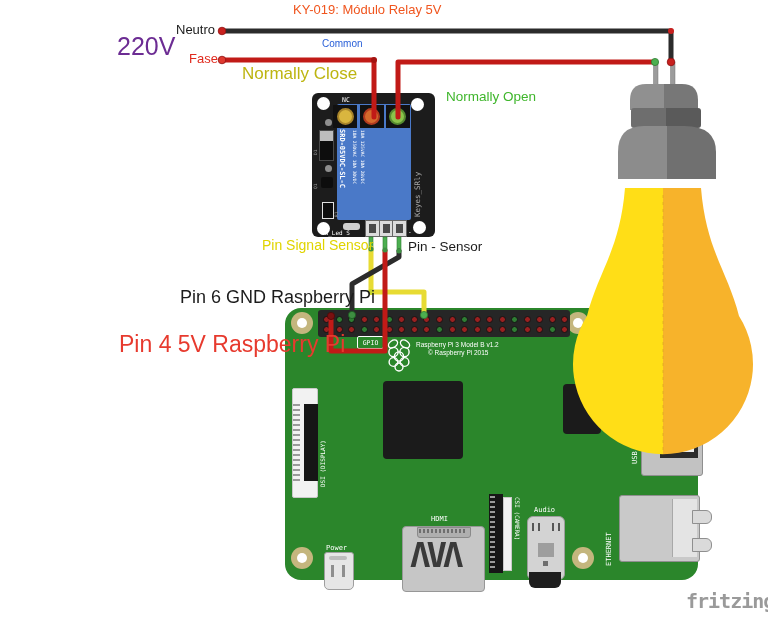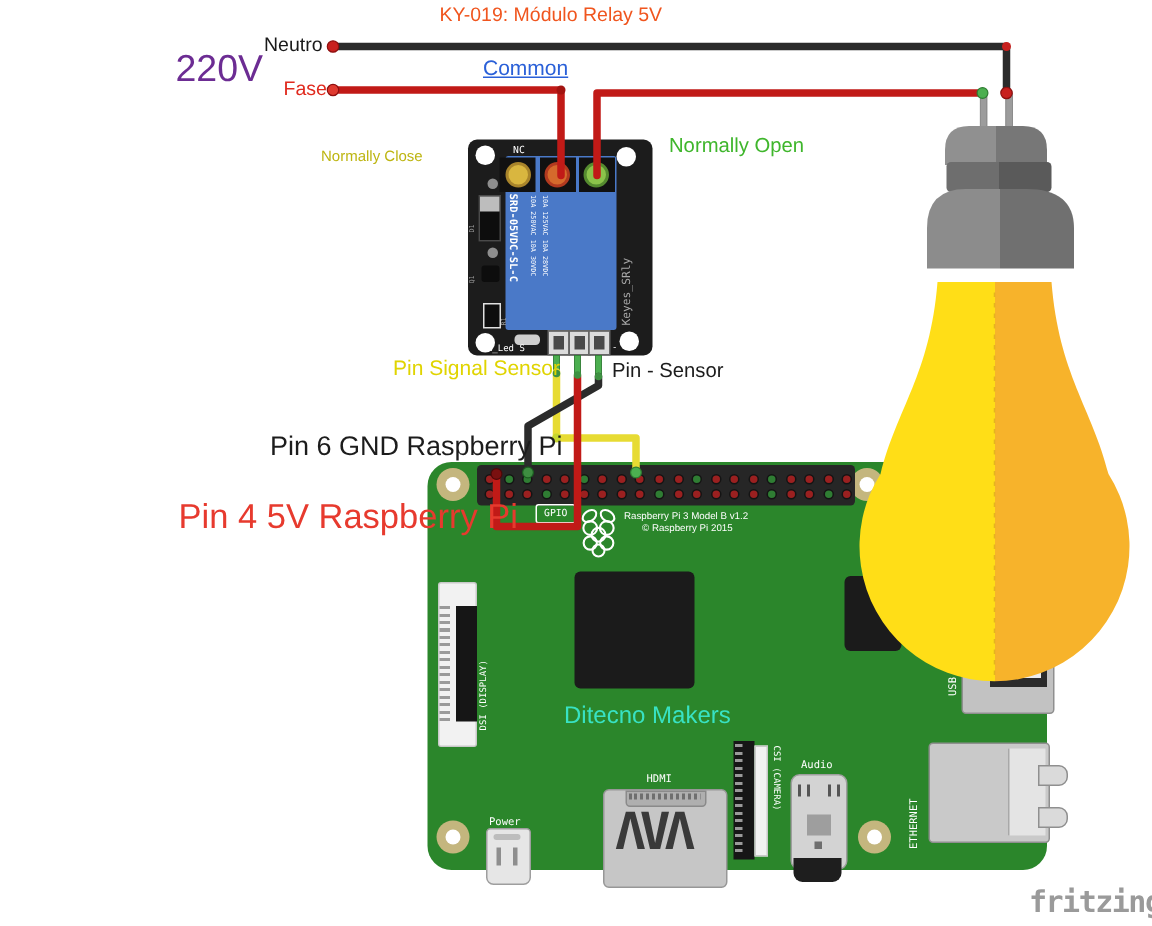--- a/index.html
+++ b/index.html
@@ -281,22 +281,21 @@
       <circle cx="371" cy="249" r="2.5" fill="#3E9142"></circle>
       <circle cx="385" cy="250" r="2.5" fill="#3E9142"></circle>
       <circle cx="399" cy="251" r="2.5" fill="#3E9142"></circle>
     </g>
   </svg>
 
   <div class="lbl c-title" style="left:293px;top:3px;font-size:13px;">KY-019: Módulo Relay 5V</div>
   <div class="lbl c-neutral" style="left:176px;top:23px;font-size:13px;">Neutro</div>
   <div class="lbl c-volt" style="left:117px;top:33px;font-size:25px;">220V</div>
   <div class="lbl c-live" style="left:189px;top:52px;font-size:13px;">Fase</div>
-  <div class="lbl c-common" style="left:322px;top:38px;font-size:14px;text-decoration:underline;">Common</div>
-  <div class="lbl c-nc" style="left:214px;top:65px;font-size:10px;margin-top:34px;">Normally Close</div>
+  <div class="lbl c-common" style="left:322px;top:38px;font-size:10px;">Common</div>
+  <div class="lbl c-nc" style="left:242px;top:65px;font-size:17px;">Normally Close</div>
   <div class="lbl c-no" style="left:446px;top:65px;font-size:13.5px;margin-top:25px;">Normally Open</div>
   <div class="lbl c-yel" style="left:262px;top:238px;font-size:14px;">Pin Signal Sensor</div>
   <div class="lbl c-blk" style="left:408px;top:240px;font-size:13.5px;">Pin - Sensor</div>
   <div class="lbl c-blk" style="left:180px;top:288px;font-size:18px;">Pin 6 GND Raspberry Pi</div>
   <div class="lbl c-red" style="left:119px;top:332px;font-size:23px;">Pin 4 5V Raspberry Pi</div>
-  <div class="lbl c-turq" style="left:376px;top:469px;font-size:16px;">Ditecno Makers</div>
   <div class="lbl c-wm mono" style="left:686px;top:590px;font-size:20px;font-weight:bold;letter-spacing:-1px;">fritzing</div>
 </div>
 
 </body></html>

